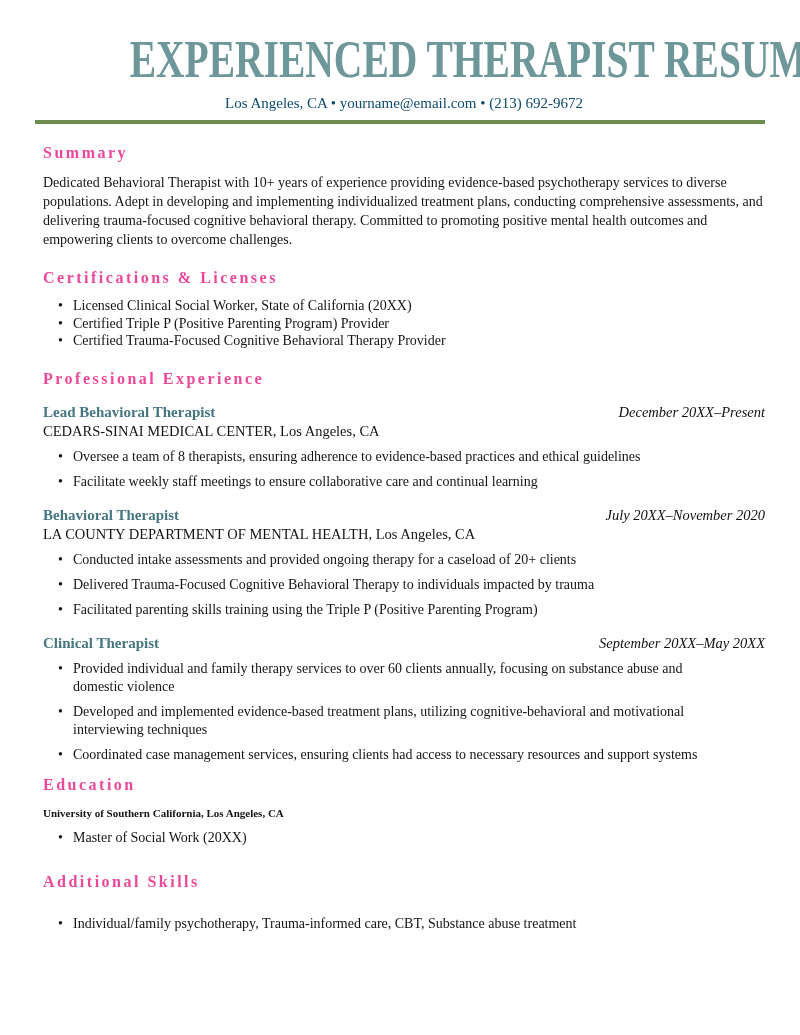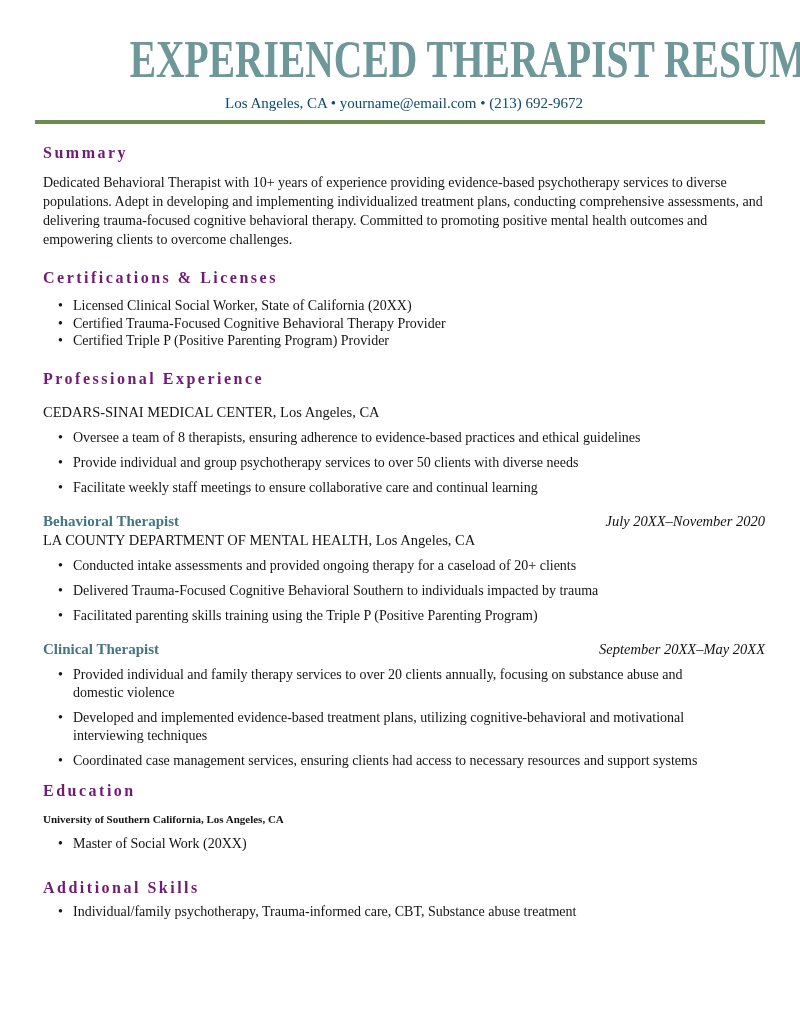--- a/index.html
+++ b/index.html
@@ -37,21 +37,21 @@
     margin-top: 8px;
     margin-left: -8px;
     margin-right: 0;
   }
 
   
   h2.section-heading {
     font-size: 16px;
     font-weight: bold;
     letter-spacing: 2.5px;
-    color: #701a75;
+    color: #ec4899;
     margin-top: 20px;
   }
   .summary-text {
     margin-top: 11px;
     font-size: 14px;
     line-height: 19px;
     max-width: 724px;
   }
 
   ul.plain { list-style: none; margin-top: 10px; }
@@ -110,21 +110,21 @@
     font-size: 11px;
     font-weight: bold;
     margin-top: 13px;
   }
   .edu-list { margin-top: 2px; }
 
   .sect-certs    { margin-top: 4px; }
   .sect-exp      { margin-top: 2px; }
   .sect-edu h2   { margin-top: 12px; }
   .sect-skills h2{ margin-top: 27px; }
-  .sect-skills ul{ margin-top: 6px; }
+  .sect-skills ul{ margin-top: 24px; }
 </style>
 </head>
 <body>
 
 <div class="page">
 
   <header>
     <h1 class="title">EXPERIENCED THERAPIST RESUME</h1>
     <div class="contact">Los Angeles, CA  •  yourname@email.com  •  (213) 692-9672</div>
     <hr class="divider">
@@ -132,57 +132,60 @@
 
   <section>
     <h2 class="section-heading">Summary</h2>
     <p class="summary-text">Dedicated Behavioral Therapist with 10+ years of experience providing evidence-based psychotherapy services to diverse populations. Adept in developing and implementing individualized treatment plans, conducting comprehensive assessments, and delivering trauma-focused cognitive behavioral therapy. Committed to promoting positive mental health outcomes and empowering clients to overcome challenges.</p>
   </section>
 
   <section class="sect-certs">
     <h2 class="section-heading">Certifications &amp; Licenses</h2>
     <ul class="plain">
       <li>Licensed Clinical Social Worker, State of California (20XX)</li>
+      <li>Certified Triple P (Positive Parenting Program) Provider</li>
       <li>Certified Trauma-Focused Cognitive Behavioral Therapy Provider</li>
-      <li>Certified Triple P (Positive Parenting Program) Provider</li>
     </ul>
   </section>
 
   <section class="sect-exp">
     <h2 class="section-heading">Professional Experience</h2>
 
     <div class="job">
+      <div class="job-header">
+        <span class="job-title">Lead Behavioral Therapist</span>
+        <span class="job-dates">December 20XX–Present</span>
+      </div>
       <div class="job-company">CEDARS-SINAI MEDICAL CENTER, Los Angeles, CA</div>
       <ul class="spaced">
         <li>Oversee a team of 8 therapists, ensuring adherence to evidence-based practices and ethical guidelines</li>
-        <li>Provide individual and group psychotherapy services to over 50 clients with diverse needs</li>
         <li>Facilitate weekly staff meetings to ensure collaborative care and continual learning</li>
       </ul>
     </div>
 
     <div class="job">
       <div class="job-header">
         <span class="job-title">Behavioral Therapist</span>
         <span class="job-dates">July 20XX–November 2020</span>
       </div>
       <div class="job-company">LA COUNTY DEPARTMENT OF MENTAL HEALTH, Los Angeles, CA</div>
       <ul class="spaced">
         <li>Conducted intake assessments and provided ongoing therapy for a caseload of 20+ clients</li>
-        <li>Delivered Trauma-Focused Cognitive Behavioral Southern to individuals impacted by trauma</li>
+        <li>Delivered Trauma-Focused Cognitive Behavioral Therapy to individuals impacted by trauma</li>
         <li>Facilitated parenting skills training using the Triple P (Positive Parenting Program)</li>
       </ul>
     </div>
 
     <div class="job">
       <div class="job-header">
         <span class="job-title">Clinical Therapist</span>
         <span class="job-dates">September 20XX–May 20XX</span>
       </div>
       <ul class="spaced">
-        <li>Provided individual and family therapy services to over 20 clients annually, focusing on substance abuse and domestic violence</li>
+        <li>Provided individual and family therapy services to over 60 clients annually, focusing on substance abuse and domestic violence</li>
         <li>Developed and implemented evidence-based treatment plans, utilizing cognitive-behavioral and motivational interviewing techniques</li>
         <li>Coordinated case management services, ensuring clients had access to necessary resources and support systems</li>
       </ul>
     </div>
   </section>
 
   <section class="sect-edu">
     <h2 class="section-heading">Education</h2>
     <div class="school">University of Southern California, Los Angeles, CA</div>
     <ul class="plain edu-list">

